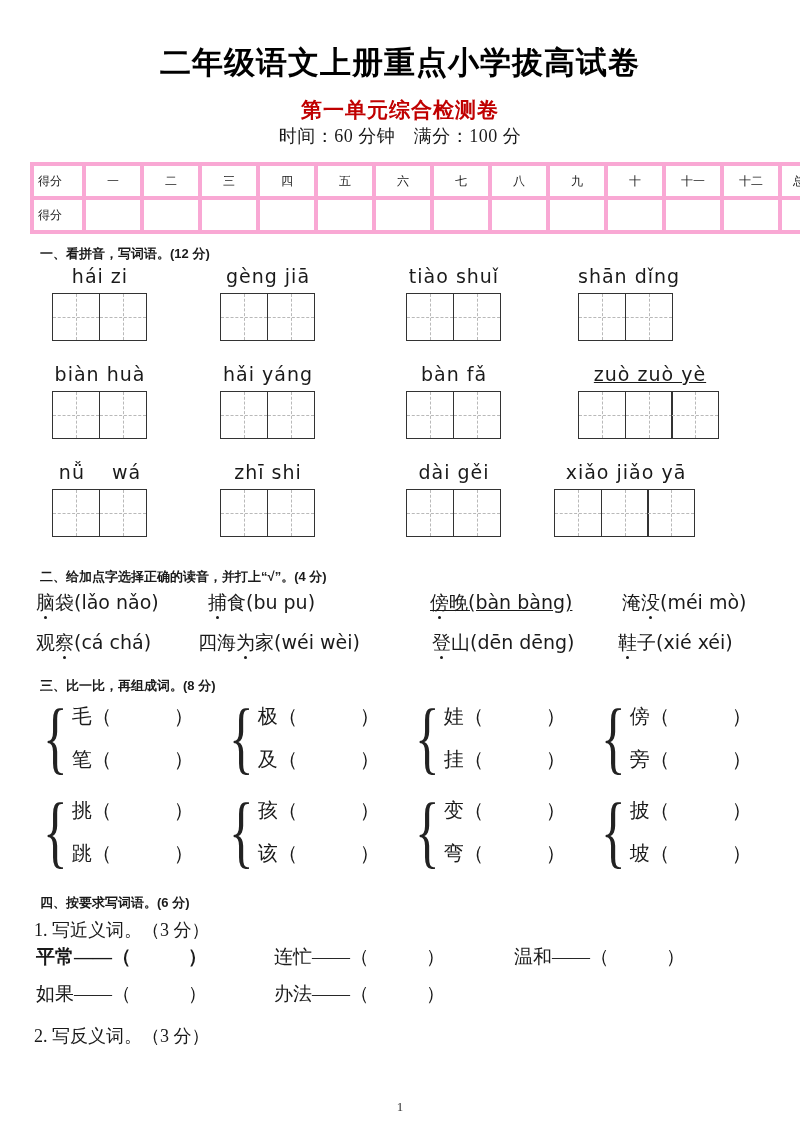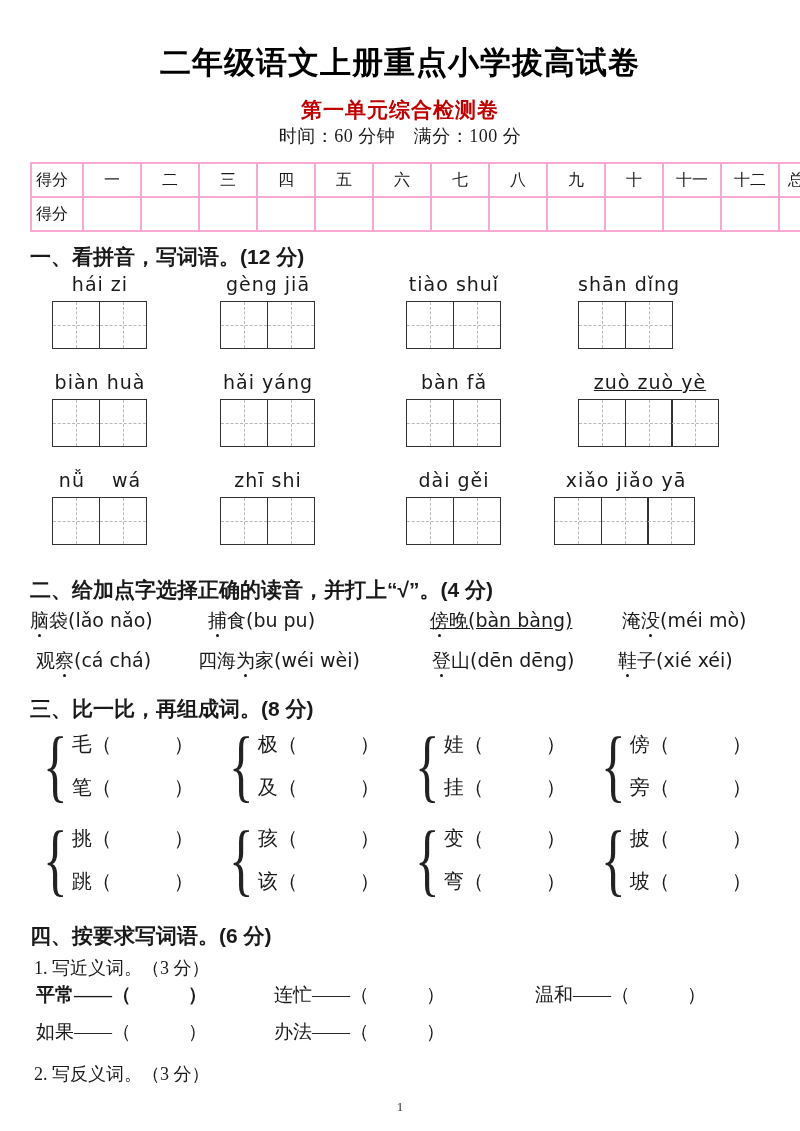--- a/index.html
+++ b/index.html
@@ -42,37 +42,37 @@
   }
 
   
   .score-table {
     border-collapse: collapse;
     width: 740px;
     margin: 14px 0 0 0;
     table-layout: fixed;
   }
   .score-table td {
-    border: 2px solid #f9a8d4;
+    border: 4px solid #f9a8d4;
     height: 34px;
     text-align: center;
     vertical-align: middle;
-    font-size: 16px;
+    font-size: 12px;
     padding: 0;
   }
   .score-table td.lbl { width: 52px; text-align: left; padding-left: 4px; }
   .score-table td.wide { width: 58px; }
   .score-table td.tot { width: 50px; }
 
   
   .sec-head {
     font-family: "Liberation Sans", "DejaVu Sans", sans-serif;
     font-weight: bold;
-    font-size: 21px;
-    margin: 11px 0 0 0;
+    font-size: 13px;
+    margin: 11px 0 0 10px;
     letter-spacing: 0px;
   }
   .sub-head {
     font-size: 18px;
     margin: 6px 0 2px 4px;
   }
 
   
   .py-row { position: relative; height: 98px; }
   .py-item { position: absolute; top: 0; }
@@ -307,21 +307,21 @@
             <div class="tz-cell"></div>
             <div class="tz-cell"></div>
           </div>
         </div>
       </div>
     </div>
 
   <div class="sec-head">二、给加点字选择正确的读音，并打上“√”。(4 分)</div>
   <div id="choice-area">
       <div class="choice-row">
-        <div class="choice-item" style="left: 0;"><span class="dotted">脑</span><span>袋(lǎo nǎo)</span></div>
+        <div class="choice-item" style="left: 6px;"><span class="dotted">脑</span><span>袋(lǎo nǎo)</span></div>
         <div class="choice-item" style="left: 178px;"><span class="dotted">捕</span><span>食(bu pu)</span></div>
         <div class="choice-item" style="left: 400px; text-decoration: underline;"><span class="dotted">傍</span><span>晚(bàn bàng)</span></div>
         <div class="choice-item" style="left: 592px;"><span>淹</span><span class="dotted">没</span><span>(méi mò)</span></div>
       </div>
       <div class="choice-row">
         <div class="choice-item" style="left: 6px; text-align: center;"><span>观</span><span class="dotted">察</span><span>(cá chá)</span></div>
         <div class="choice-item" style="left: 168px;"><span>四海</span><span class="dotted">为</span><span>家(wéi wèi)</span></div>
         <div class="choice-item" style="left: 402px;"><span class="dotted">登</span><span>山(dēn dēng)</span></div>
         <div class="choice-item" style="left: 588px;"><span class="dotted">鞋</span><span>子(xié xéi)</span></div>
       </div>
@@ -390,21 +390,21 @@
         </div>
       </div>
     </div>
 
   <div class="sec-head">四、按要求写词语。(6 分)</div>
   <div class="sub-head">1. 写近义词。（3 分）</div>
   <div id="pair-area">
       <div class="pair-row">
         <div class="pair-item" style="left: 6px; font-weight: bold;">平常——（　　　）</div>
         <div class="pair-item" style="left: 244px;">连忙——（　　　）</div>
-        <div class="pair-item" style="left: 484px; margin-left: 21px;">温和——（　　　）</div>
+        <div class="pair-item" style="left: 484px;">温和——（　　　）</div>
       </div>
       <div class="pair-row">
         <div class="pair-item" style="left: 6px;">如果——（　　　）</div>
         <div class="pair-item" style="left: 244px;">办法——（　　　）</div>
       </div>
     </div>
   <div class="sub-head">2. 写反义词。（3 分）</div>
 
   <div class="page-num">1</div>
 </div>

